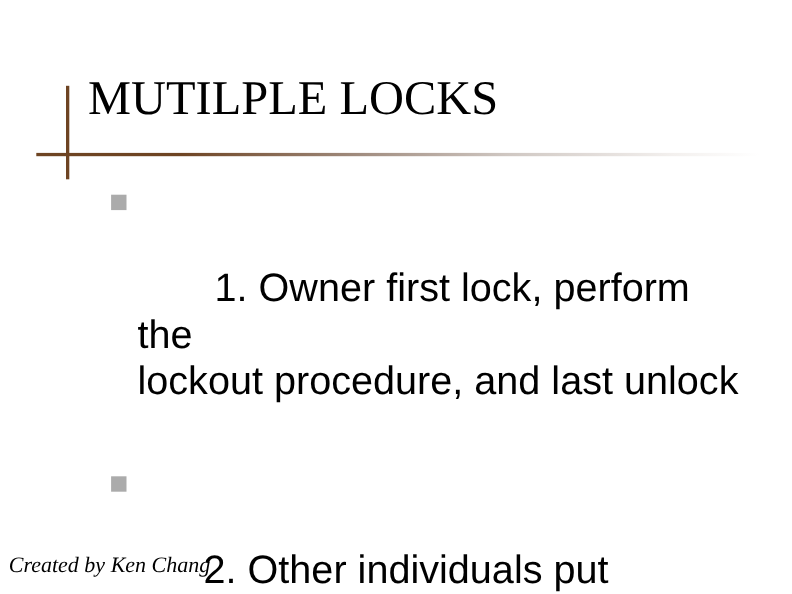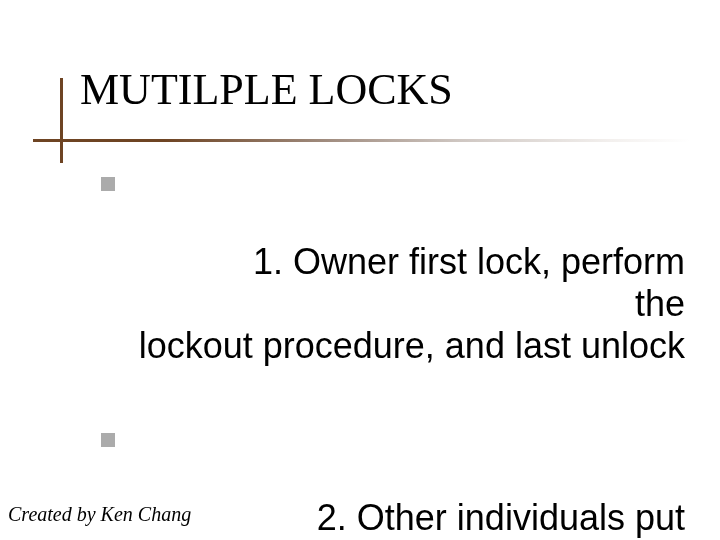--- a/index.html
+++ b/index.html
@@ -48,21 +48,20 @@
     left: 125px; top: 157px;
     width: 560px;
   }
   .bullet-item {
     position: relative;
     margin: 0 0 4px 0;
     font-size: 36px;
     line-height: 42px;
     color: var(--text, #000000);
     white-space: pre-wrap;
-    text-align: right;
   }
   .bullet-square {
     position: absolute;
     left: -24px; top: 20px;
     width: 14px; height: 14px;
     background: var(--bullet, #ababab);
   }
   .bullet-text { white-space: pre-wrap; }
   .credit-text {
     position: absolute;

